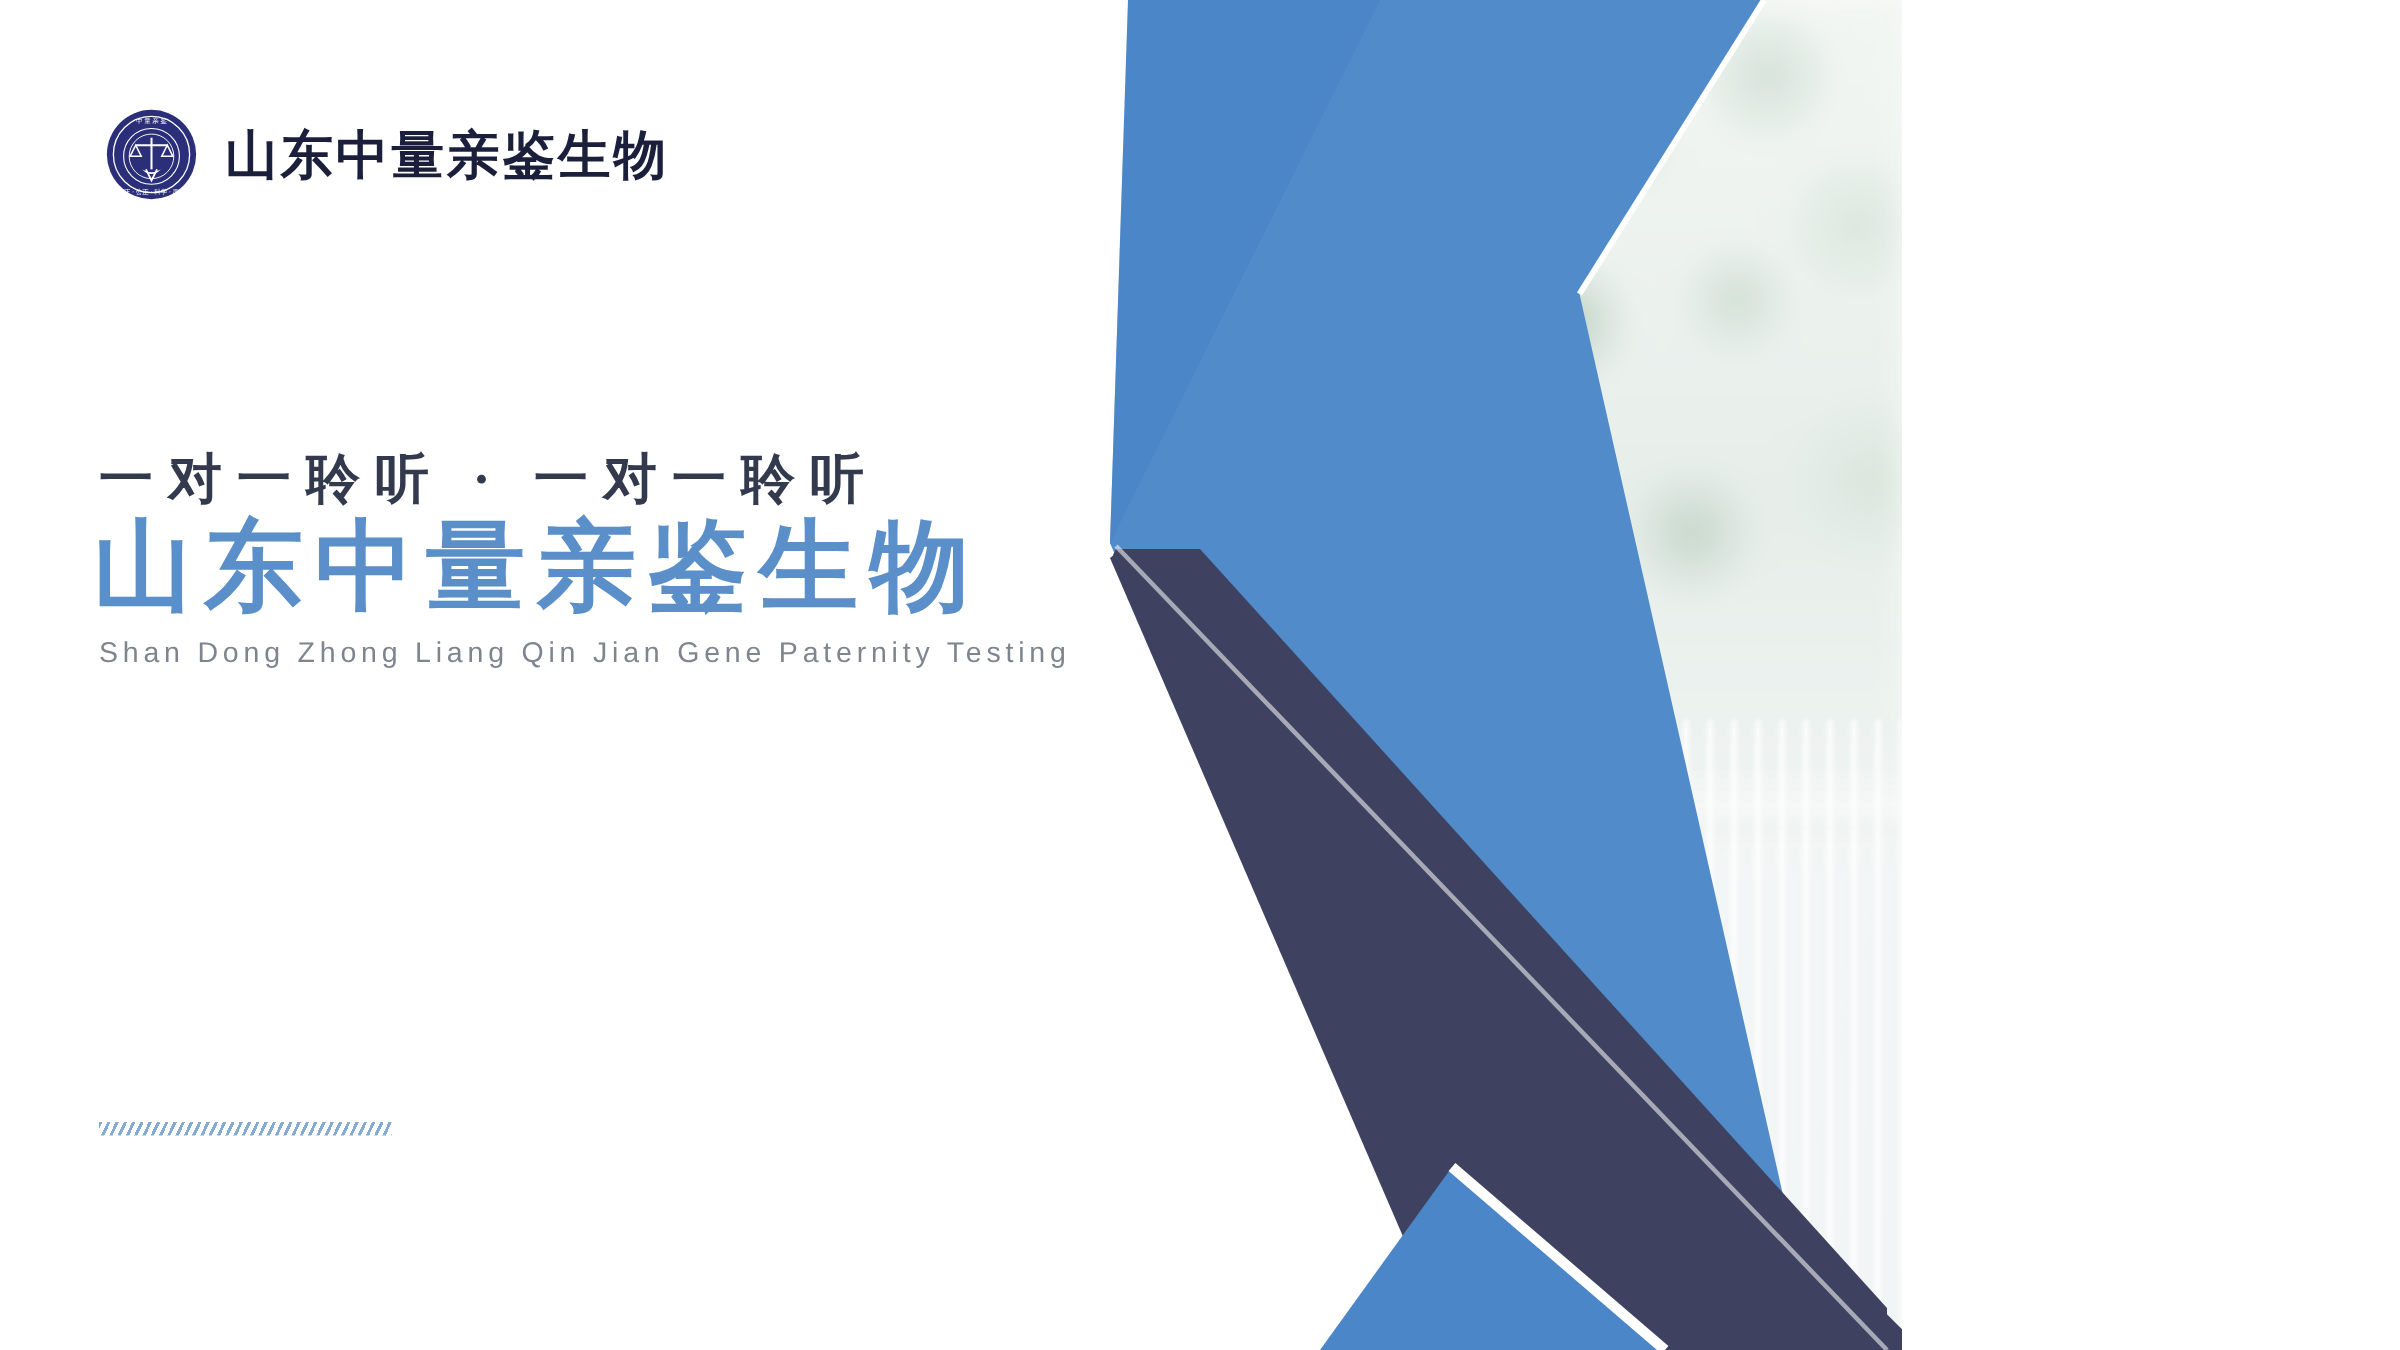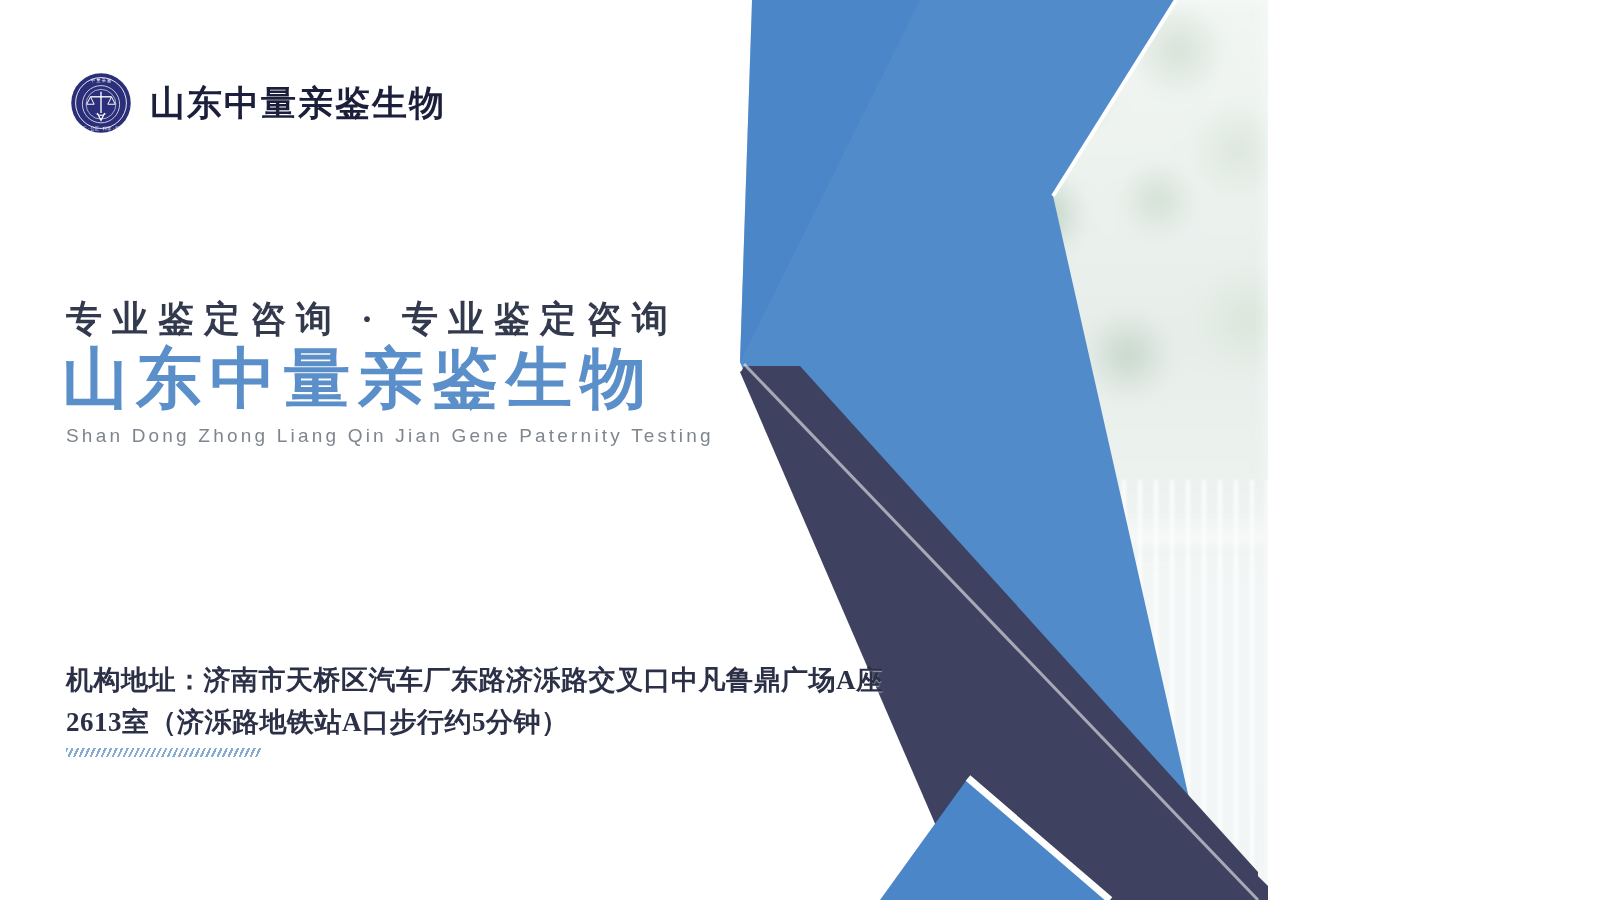--- a/index.html
+++ b/index.html
@@ -308,20 +308,19 @@
       <path d="M40 66 Q50 76 60 66 Q50 72 40 66 Z" fill="#ffffff"></path>
       <path d="M44 66 L50 78 L56 66" fill="none" stroke="#ffffff" stroke-width="2"></path>
       <g fill="#ffffff" font-size="7" font-family="serif">
         <text x="50" y="16" text-anchor="middle">中 量 亲 鉴</text>
         <text x="50" y="93" text-anchor="middle">公正 · 公正 · 科学 · 严谨</text>
       </g>
     </svg>
     <div class="logo-text">山东中量亲鉴生物</div>
   </div>
 
-  <div class="headline">专业鉴定咨询 · 专业鉴定咨询</div>
+  <div class="headline">一对一聆听 · 一对一聆听</div>
   <div class="bigtitle">山东中量亲鉴生物</div>
   <div class="pinyin">Shan Dong Zhong Liang Qin Jian Gene Paternity Testing</div>
 
-  <div class="address">机构地址：济南市天桥区汽车厂东路济泺路交叉口中凡鲁鼎广场A座2613室（济泺路地铁站A口步行约5分钟）</div>
   <div class="rule"></div>
 
 </div>
 
 </body></html>

